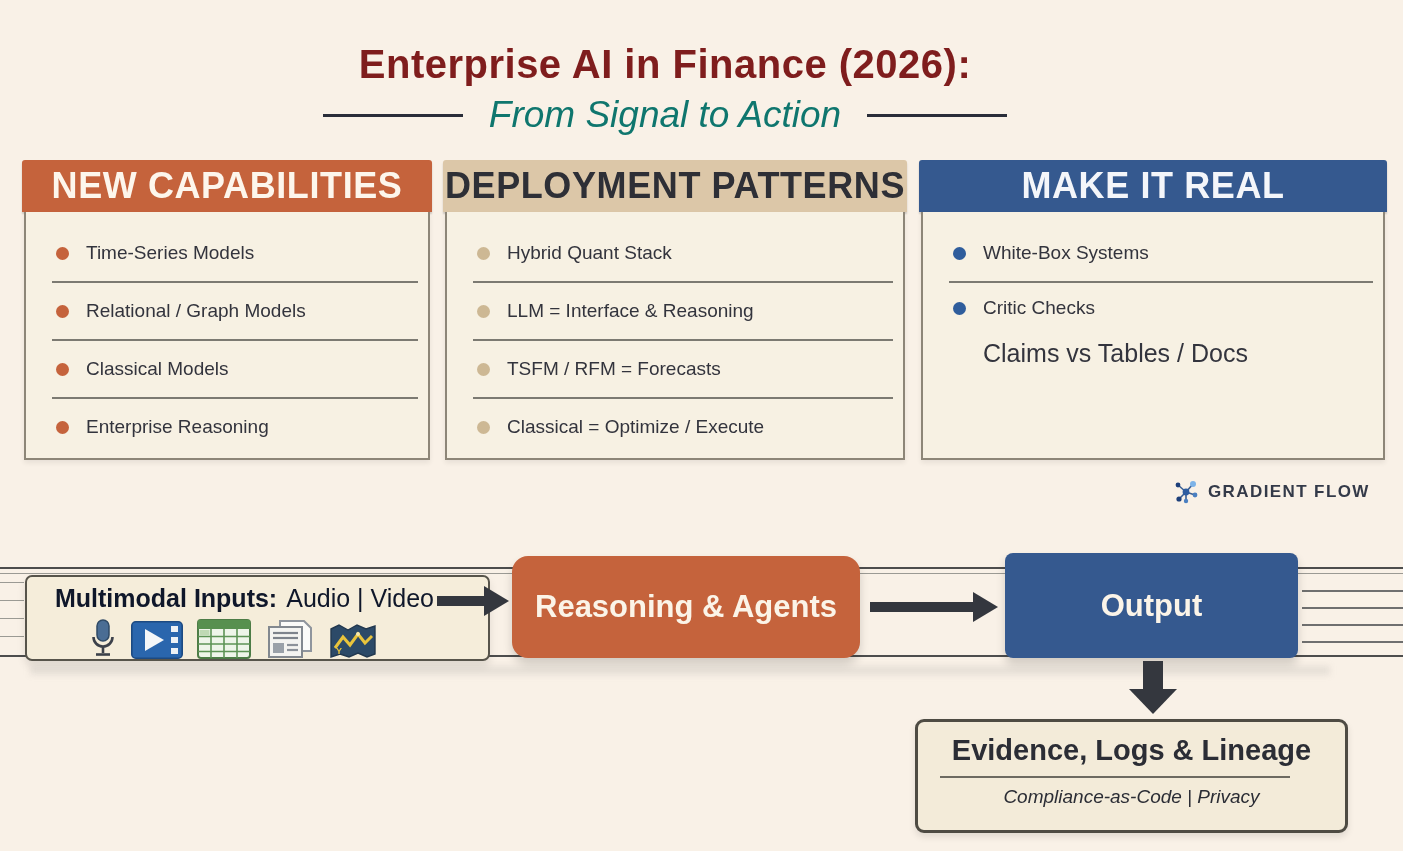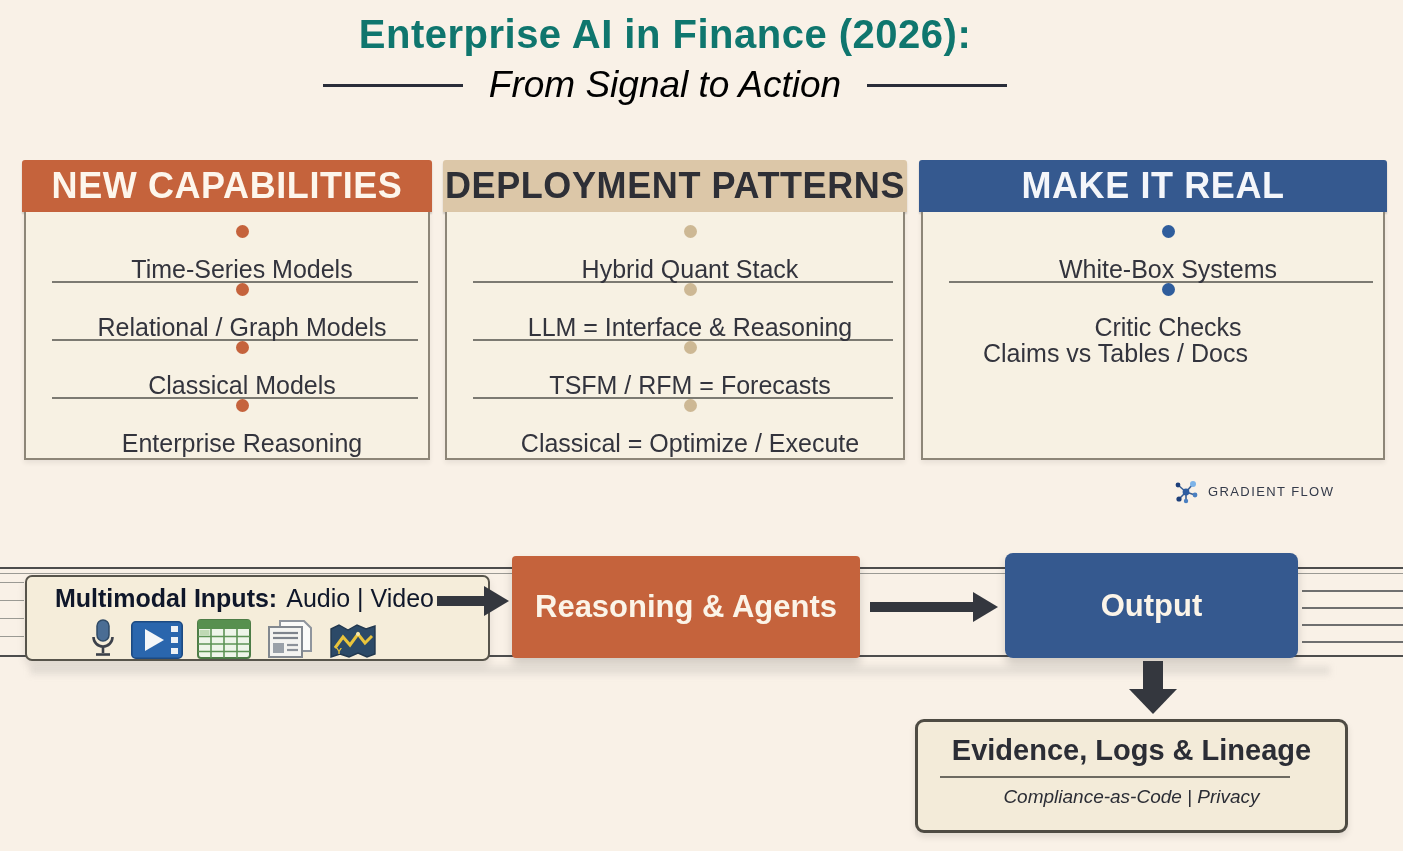--- a/index.html
+++ b/index.html
@@ -2,62 +2,62 @@
 <html><head>
 <meta charset="utf-8">
 <style>
   * { margin:0; padding:0; box-sizing:border-box; }
   html,body { width:1403px; height:851px; }
   body { font-family:"Liberation Sans","DejaVu Sans",sans-serif; }
   #canvas { position:relative; width:1403px; height:851px; background:#f9f1e7; overflow:hidden; }
 
   
   .hdr { position:absolute; top:12px; left:0; width:1330px; text-align:center; }
-  .hdr h1 { font-size:40px; font-weight:bold; color:#0f766e; letter-spacing:.5px; }
+  .hdr h1 { font-size:40px; font-weight:bold; color:#7f1d1d; letter-spacing:.5px;margin-top:30px; }
   .sub-row { margin-top:7px; display:flex; justify-content:center; align-items:center; gap:26px; }
   .sub-line { width:140px; height:3px; background:#2a2d39; }
-  .sub-text { font-size:37px; font-style:italic; color:#000000; }
+  .sub-text { font-size:37px; font-style:italic; color:#0f766e; }
 
   
   .col { position:absolute; top:160px; }
   .col-hd { height:52px; line-height:52px; text-align:center; font-size:36px; font-weight:bold;
             letter-spacing:.6px; border-radius:3px 3px 0 0; box-shadow:0 2px 2px rgba(0,0,0,.18); }
   .col-bd { height:248px; margin:0 2px; background:#f7f1e3; border:2px solid #8d8678; border-top:0;
             padding-top:13px; box-shadow:0 3px 5px rgba(0,0,0,.07); }
   .row { display:flex; align-items:center; padding-left:30px; gap:17px; height:56px;
-         font-size:25px; color:#33343d;flex-direction:column; }
+         font-size:19px; color:#33343d; }
   .bullet { width:13px; height:13px; border-radius:50%; flex:0 0 13px; }
   .sep { border-top:2px solid #7c7a72; margin:0 10px 0 26px; }
   .sub-item { padding-left:60px; font-size:25px; color:#33343d; height:40px; display:flex; align-items:center; }
   .c1 .col-hd { background:#c5633c; color:#fdf6ec; }
   .c1 .bullet { background:#c5633c; }
   .c2 .col-hd { background:#dcc7a8; color:#2e2f36; }
   .c2 .bullet { background:#cdb894; }
   .c3 .col-hd { background:#35598f; color:#f4f6fa; }
   .c3 .bullet { background:#2f5d9c; }
 
   
   .logo { position:absolute; left:1173px; top:478px; display:flex; align-items:center; gap:8px; }
-  .logo-text { font-size:13px; font-weight:normal; letter-spacing:1.4px; color:#343a49; }
+  .logo-text { font-size:17px; font-weight:bold; letter-spacing:1.4px; color:#343a49; }
 
   
   .line { position:absolute; background:#4d4d4d; }
   .line.thin { background:#9b9a94; }
 
   
   .inputs-box { position:absolute; left:25px; top:575px; width:465px; height:86px; background:#f5edda;
                 border:2.5px solid #57544b; border-radius:7px; box-shadow:0 5px 8px rgba(0,0,0,.10); }
   .inputs-label { position:absolute; left:28px; top:7px; font-size:25px; color:#0f172a; white-space:nowrap; }
   .inputs-label b { font-weight:bold; }
   .inputs-label span.rest { margin-left:9px; }
   .icons-row { position:absolute; left:62px; top:42px; display:flex; gap:14px; align-items:flex-end; }
 
   .node { position:absolute; display:flex; align-items:center; justify-content:center;
           font-weight:bold; color:#fbf4e8; box-shadow:0 6px 10px rgba(0,0,0,.16); }
-  .reasoning { left:512px; top:556px; width:348px; height:102px; background:#c5633c; border-radius:4px; font-size:31px; }
+  .reasoning { left:512px; top:556px; width:348px; height:102px; background:#c5633c; border-radius:16px; font-size:31px; }
   .output    { left:1005px; top:553px; width:293px; height:105px; background:#35598f; border-radius:8px; font-size:31px; }
 
   .arrow { position:absolute; }
   .arrow .shaft { position:absolute; left:0; top:50%; transform:translateY(-50%); height:10px; background:#34373e; }
   .arrow .head  { position:absolute; right:0; top:50%; transform:translateY(-50%); width:0; height:0;
                   border-left:25px solid #34373e; border-top:15px solid transparent; border-bottom:15px solid transparent; }
   .arrow-down { position:absolute; left:1129px; top:661px; width:48px; height:53px; }
   .arrow-down .shaft { position:absolute; left:14px; top:0; width:20px; height:28px; background:#34373e; }
   .arrow-down .head  { position:absolute; left:0; top:28px; width:0; height:0;
                        border-top:25px solid #34373e; border-left:24px solid transparent; border-right:24px solid transparent; }

